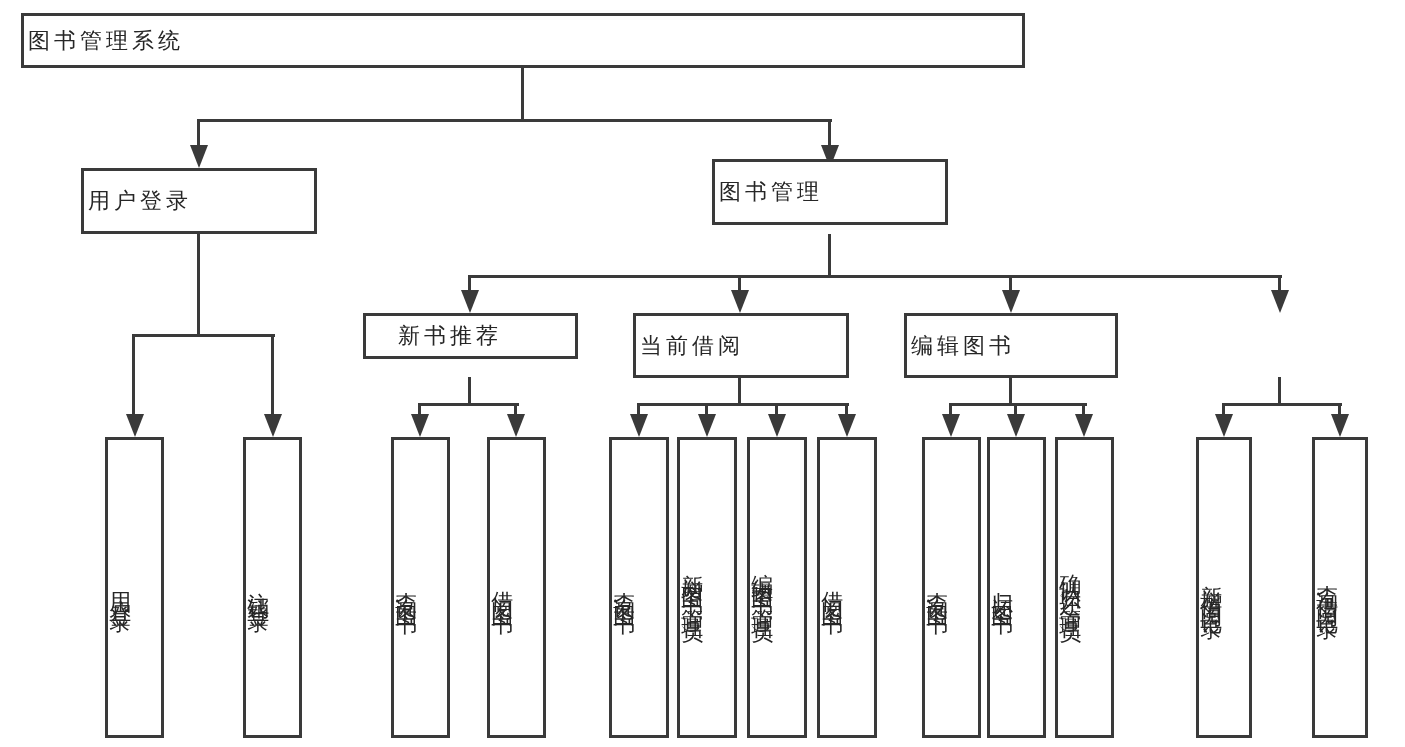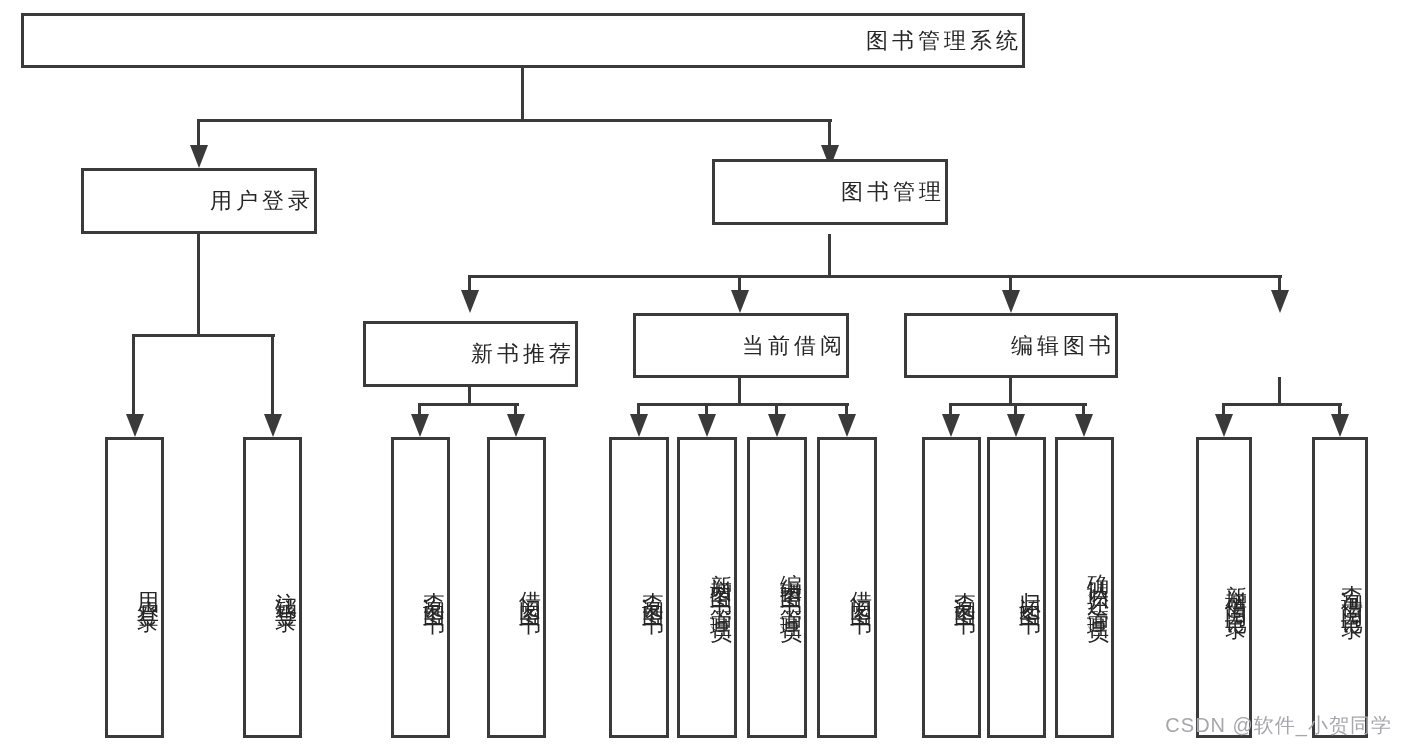--- a/index.html
+++ b/index.html
@@ -8,21 +8,21 @@
     width:1405px;height:747px;
     background:#ffffff;
     font-family:"Liberation Sans","DejaVu Sans",sans-serif;
     overflow:hidden;
   }
   .box{
     position:absolute;
     box-sizing:border-box;
     border:3px solid #3a3a3a;
     background:#ffffff;
-    display:flex;align-items:center;justify-content:flex-end;
+    display:flex;align-items:center;justify-content:flex-start;
     color:#262626;
     font-size:22px;
     z-index:2;
   }
   .hlabel{letter-spacing:4px;padding-left:4px;white-space:nowrap;}
   .leaf .vlabel{
     writing-mode:vertical-rl;
     text-orientation:mixed;
     letter-spacing:7px;
     line-height:1.15;
@@ -35,21 +35,21 @@
     position:absolute;width:0;height:0;
     border-left:9px solid transparent;
     border-right:9px solid transparent;
     border-top:23px solid #3a3a3a;
     z-index:1;
   }
   
   .b-root{left:21px;top:13px;width:1004px;height:55px;}
   .b-user-login{left:81px;top:168px;width:236px;height:66px;}
   .b-book-mgmt{left:712px;top:159px;width:236px;height:66px;}
-  .b-new-book{left:363px;top:321px;width:215px;height:66px;}
+  .b-new-book{left:363px;top:313px;width:215px;height:46px;padding-left:28px;}
   .b-book-borrow{left:633px;top:313px;width:216px;height:65px;}
   .b-current{left:904px;top:313px;width:214px;height:65px;}
   .b-records{left:1172px;top:313px;width:216px;height:65px;}
   .leaf{top:437px;height:301px;}
   .b-l1{left:105px;width:59px;}
   .b-l2{left:243px;width:59px;}
   .b-l3{left:391px;width:59px;}
   .b-l4{left:487px;width:59px;}
   .b-l5{left:609px;width:60px;}
   .b-l6{left:677px;width:60px;}
@@ -237,14 +237,13 @@
   <div class="box leaf b-l11">
     <span class="vlabel">确认归还（管理员）</span>
   </div>
   <div class="box leaf b-l12">
     <span class="vlabel">新增借阅记录</span>
   </div>
   <div class="box leaf b-l13">
     <span class="vlabel">查询借阅记录</span>
   </div>
 
-  <div class="watermark">CSDN @软件_小贺同学</div>
 </div>
 
 </body></html>

